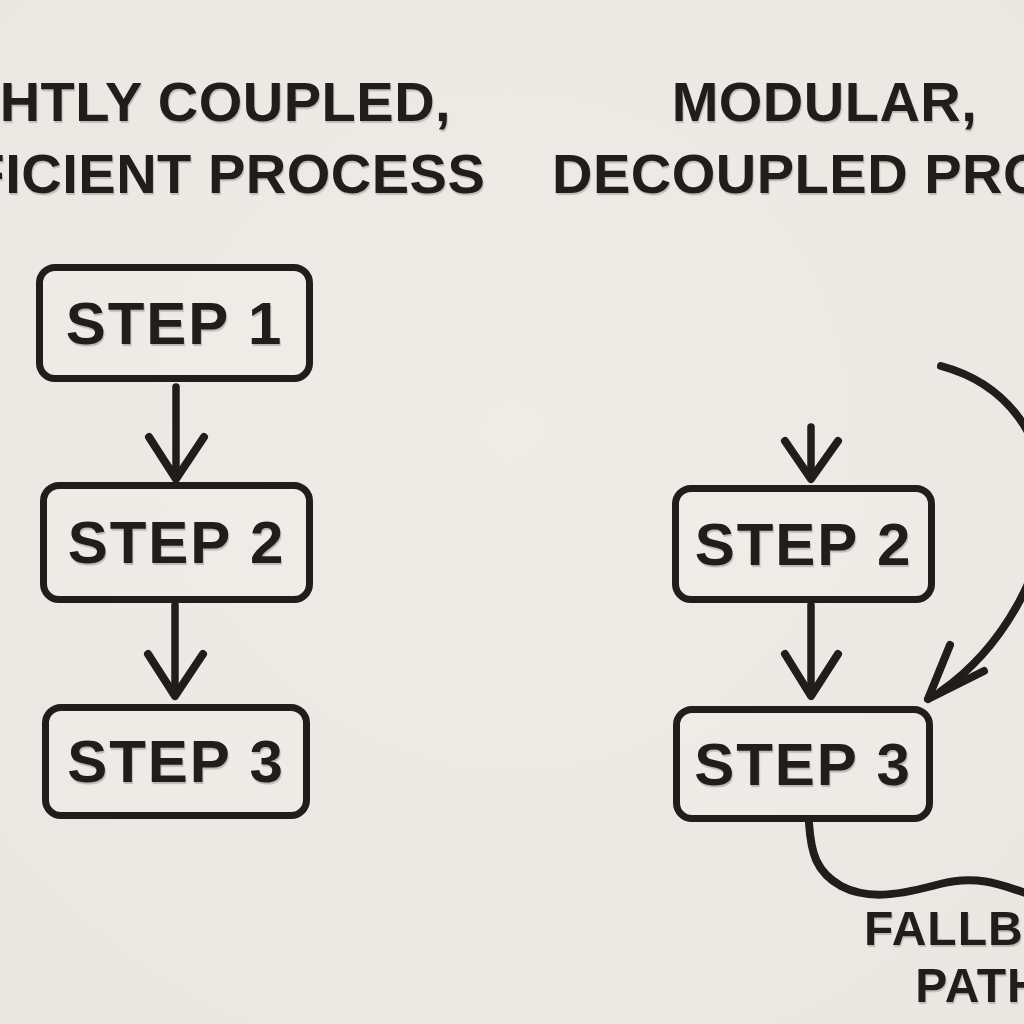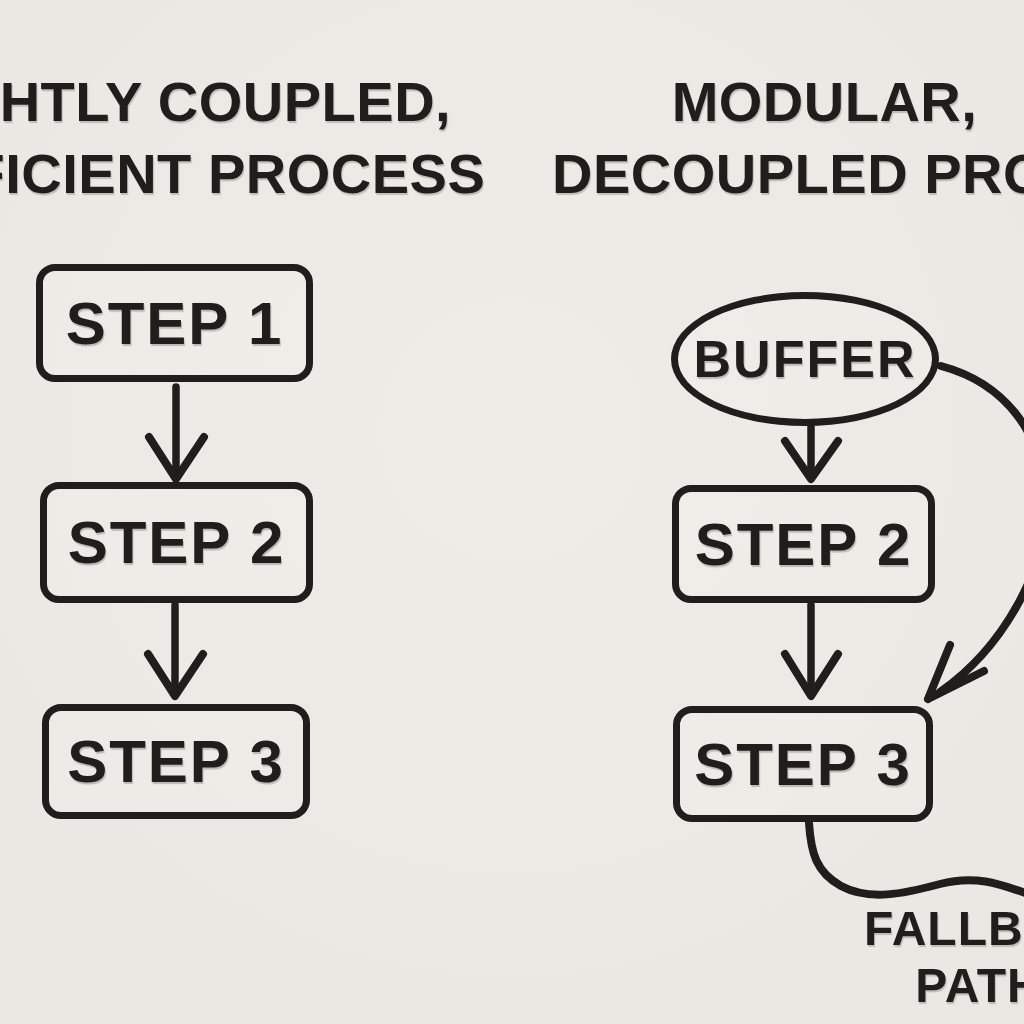--- a/index.html
+++ b/index.html
@@ -100,23 +100,20 @@
   <div class="shape box box-l1">
     <span>STEP 1</span>
   </div>
   <div class="shape box box-l2">
     <span>STEP 2</span>
   </div>
   <div class="shape box box-l3">
     <span>STEP 3</span>
   </div>
 
-  <div class="shape oval">
-    <span>BUFFER</span>
-  </div>
   <div class="shape box box-r2">
     <span>STEP 2</span>
   </div>
   <div class="shape box box-r3">
     <span>STEP 3</span>
   </div>
 
   <div class="fallback">
     <div>FALLBACK</div>
     <div>PATH</div>

